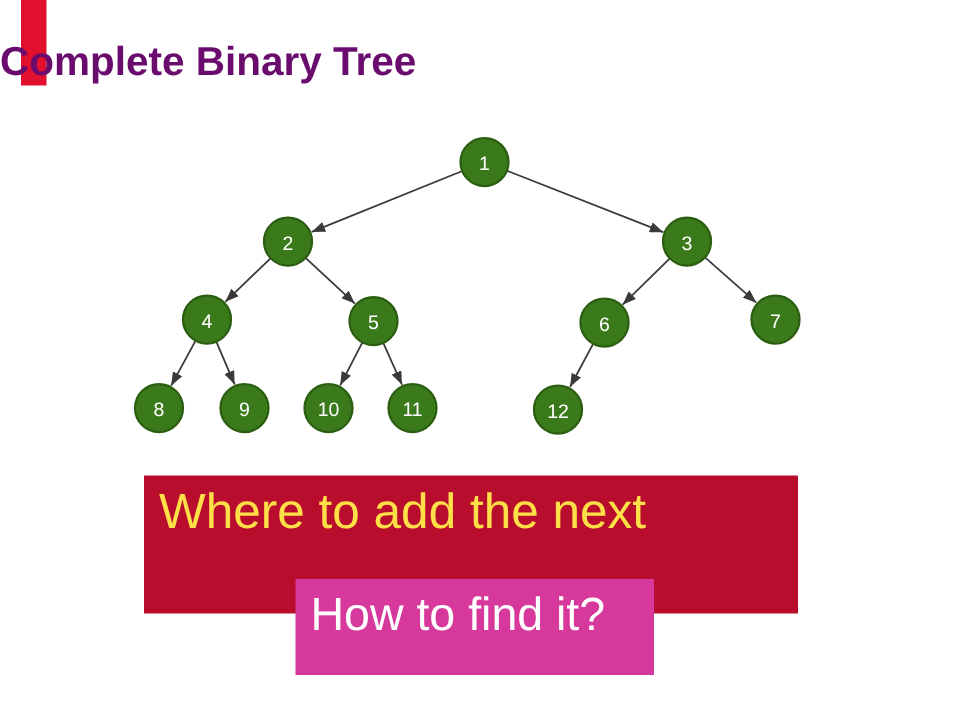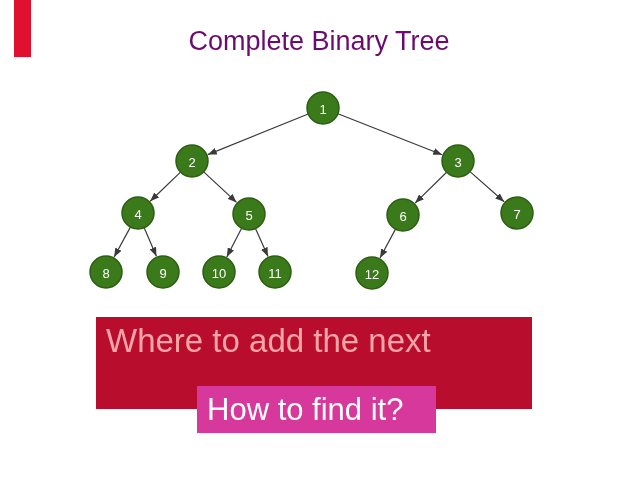--- a/index.html
+++ b/index.html
@@ -14,23 +14,23 @@
   }
   .accent-bar {
     position: absolute;
     left: 14px; top: 0;
     width: 17px; height: 57px;
   }
   .slide-title {
     position: absolute;
     top: 26px; left: 0;
     width: 100%;
-    text-align: center;
+    text-align: left;
     font-size: 27px;
-    font-weight: normal;
+    font-weight: bold;
     letter-spacing: 0px;
   }
   .tree-svg {
     position: absolute;
     left: 0; top: 0;
     width: 638px; height: 310px;
   }
   .tree-svg text {
     font-family: "Liberation Sans", sans-serif;
     font-size: 13px;
@@ -43,21 +43,21 @@
     width: 436px; height: 92px;
     color: #fff;
     font-size: 33px;
     line-height: 42px;
     padding: 3px 0 0 10px;
     z-index: 1;
   }
   .hint-box {
     position: absolute;
     left: 197px; top: 386px;
-    width: 239px; height: 47px;
+    width: 239px; height: 64px;
     color: #fff;
     font-size: 31px;
     line-height: 47px;
     padding-left: 10px;
     z-index: 2;
   }
 </style>
 </head>
 <body>
 
@@ -127,21 +127,21 @@
       <g>
         <circle cx="275" cy="272" r="16" fill="#3A7A1B" stroke="#2C5E12" stroke-width="1.5"></circle>
         <text x="275" y="273" fill="#FFFFFF">11</text>
       </g>
       <g>
         <circle cx="372" cy="273" r="16" fill="#3A7A1B" stroke="#2C5E12" stroke-width="1.5"></circle>
         <text x="372" y="274" fill="#FFFFFF">12</text>
       </g>
     </svg>
 
-  <div class="question-box" style="background: rgb(184, 13, 44); color: #fca5a5;">
+  <div class="question-box" style="background: rgb(184, 13, 44); color: #fde047;">
     <span style="display:block">Where to add the next</span>
   </div>
 
   <div class="hint-box" style="background: rgb(214, 57, 155); color: rgb(255, 255, 255);">
     <span>How to find it?</span>
   </div>
 
 </div>
 
 </body></html>

